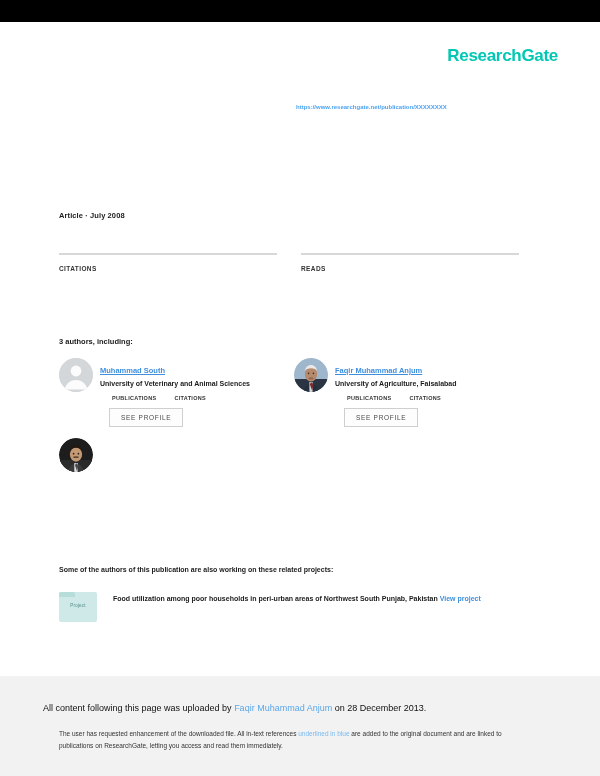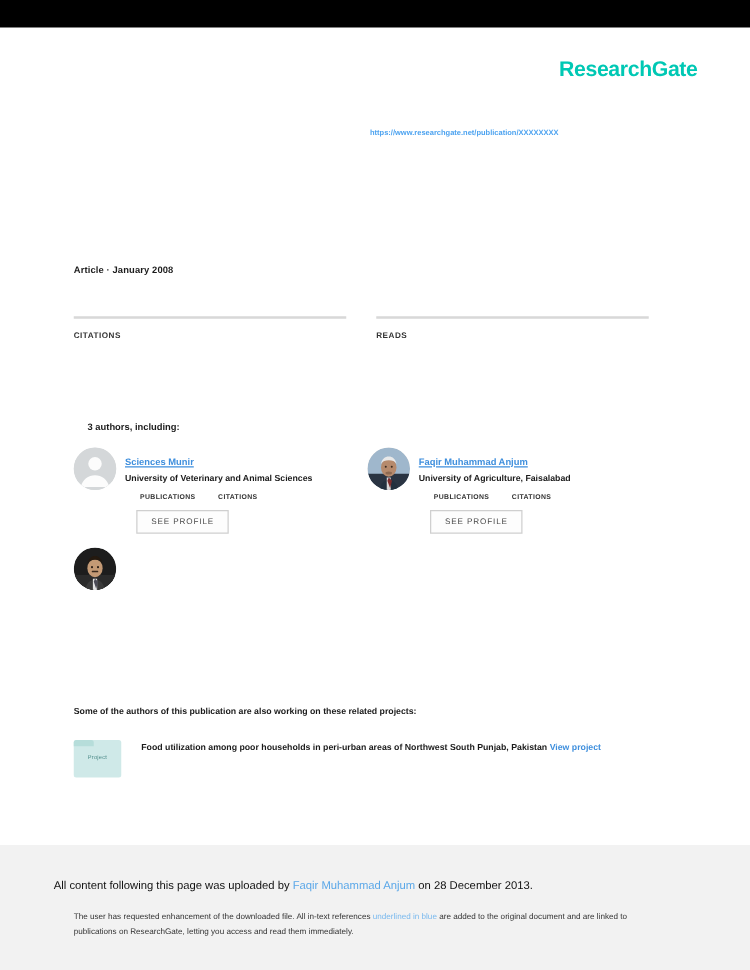--- a/index.html
+++ b/index.html
@@ -101,21 +101,21 @@
     font-size: 6.5px;
     font-weight: bold;
     color: #333333;
     letter-spacing: 0.4px;
     margin-top: 2px;
   }
 
   
   .authors-heading {
     position: absolute;
-    left: 70px;
+    left: 59px;
     top: 315px;
     font-size: 7.5px;
     font-weight: bold;
     color: #1b1b1b;
   }
 
   .authors-grid {
     position: absolute;
     left: 59px;
     top: 336px;
@@ -299,21 +299,21 @@
 <div class="page">
 
   <div class="doc">
 
     <div class="logo">ResearchGate</div>
 
     <div class="url-row">
       <a class="url-link" href="#">https://www.researchgate.net/publication/XXXXXXXX</a>
     </div>
 
-    <div class="article-meta">Article · January 2008</div>
+    <div class="article-meta">Article · July 2008</div>
 
     <div class="stats">
       <div class="stat-col">
         <div class="stat-rule"></div>
         <div class="stat-value"></div>
         <div class="stat-label">CITATIONS</div>
       </div>
       <div class="stat-col">
         <div class="stat-rule"></div>
         <div class="stat-value"></div>
@@ -327,21 +327,21 @@
 
       <div class="author-card">
         <div class="avatar">
           <svg width="34" height="34" viewBox="0 0 34 34">
             <circle cx="17" cy="17" r="17" fill="#d4d7d9"></circle>
             <circle cx="17" cy="13" r="5.4" fill="#ffffff" opacity="0.92"></circle>
             <path d="M5.6 31.5c1.4-6.2 6-9.4 11.4-9.4s10 3.2 11.4 9.4z" fill="#ffffff" opacity="0.92"></path>
           </svg>
         </div>
         <div class="author-body">
-          <a class="author-name" href="#">Sciences Munir</a>
+          <a class="author-name" href="#">Muhammad South</a>
           <div class="author-affil">University of Veterinary and Animal Sciences</div>
           <div class="author-stats">
             <div class="author-stat">
               <div class="as-value"></div>
               <div class="as-label">PUBLICATIONS</div>
             </div>
             <div class="author-stat">
               <div class="as-value"></div>
               <div class="as-label">CITATIONS</div>
             </div>

